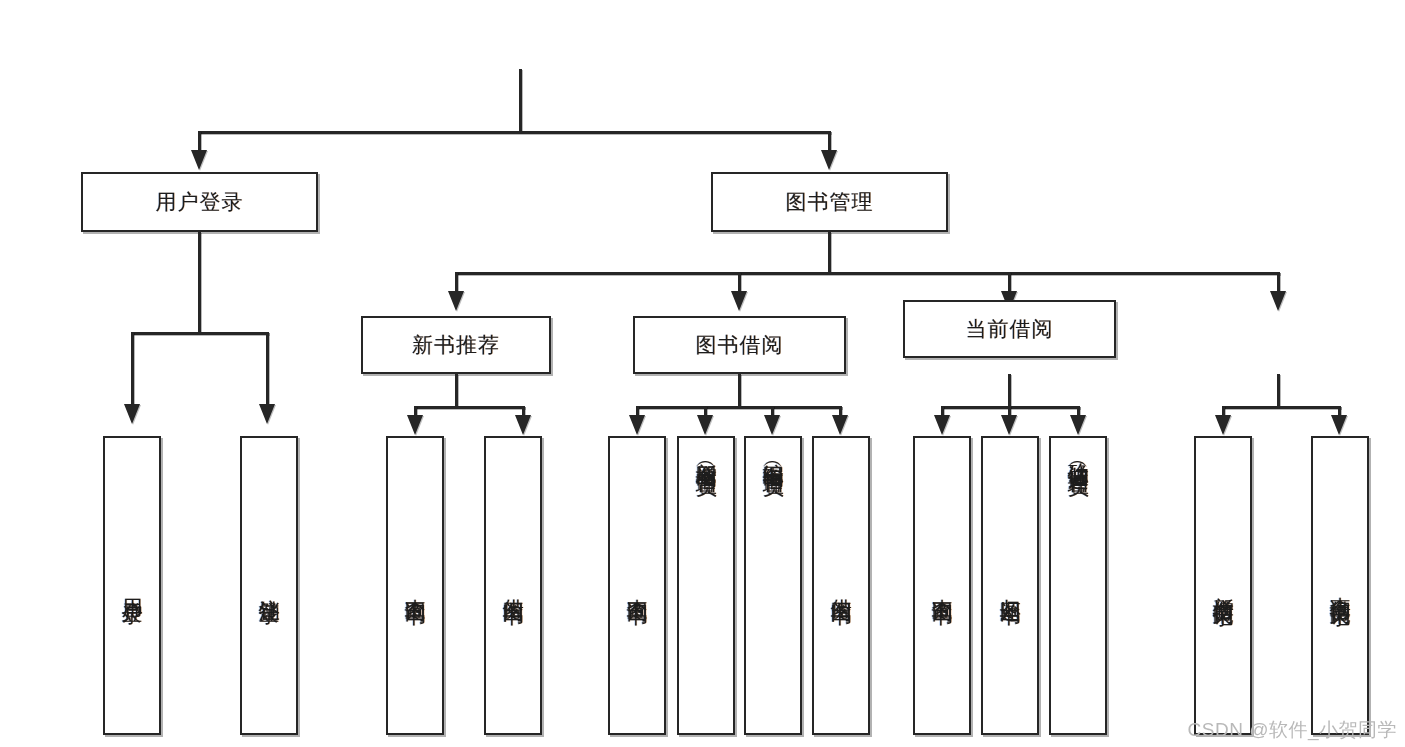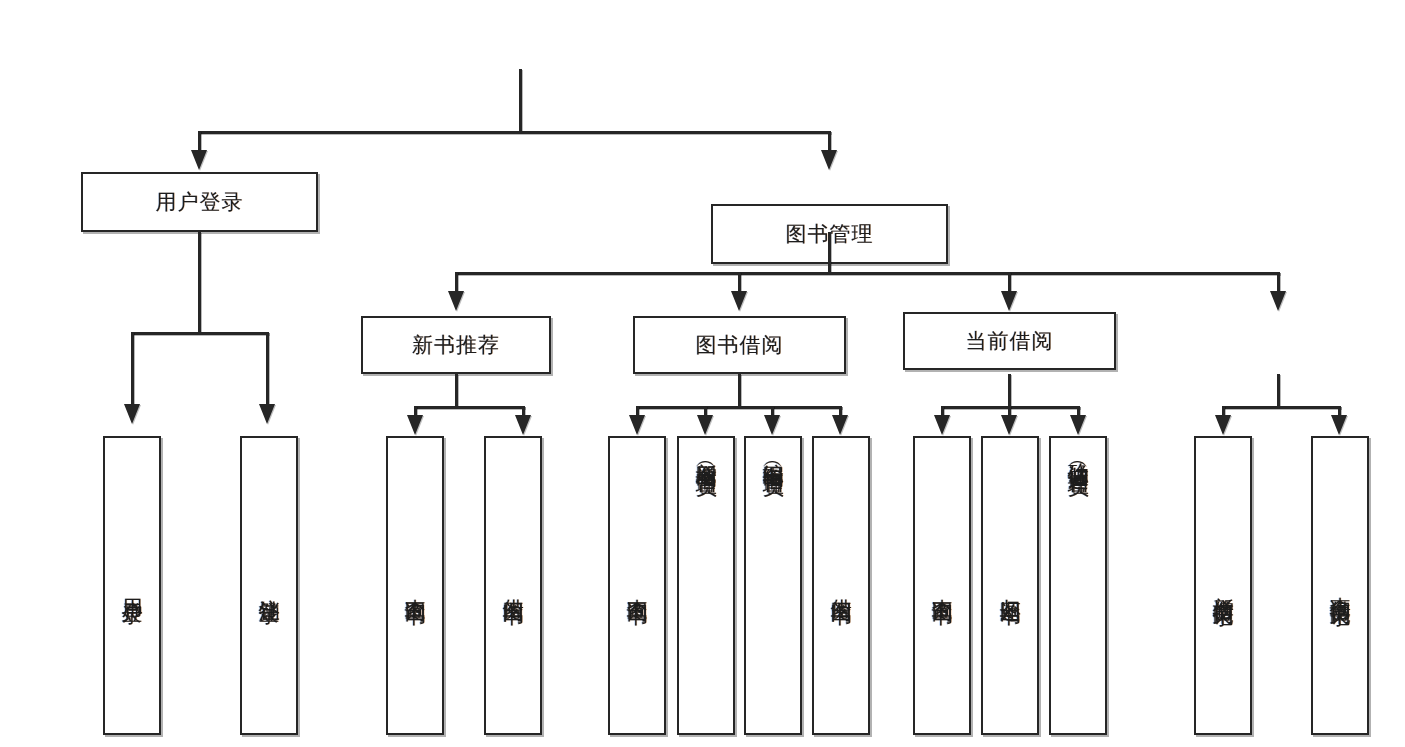--- a/index.html
+++ b/index.html
@@ -90,21 +90,21 @@
   <div class="vline" style="left:198px;top:131px;width:3px;height:22px;"></div>
   <div class="arrow" style="left:191px;top:150px;"></div>
 
   <div class="vline" style="left:828px;top:131px;width:3px;height:22px;"></div>
   <div class="arrow" style="left:821px;top:150px;"></div>
 
   <div class="node" style="left:81px;top:172px;width:237px;height:60px;">
     <span class="label">用户登录</span>
   </div>
 
-  <div class="node" style="left:711px;top:172px;width:237px;height:60px;margin-top:32px;">
+  <div class="node" style="left:711px;top:172px;width:237px;height:60px;">
     <span class="label">图书管理</span>
   </div>
 
   <div class="vline" style="left:198px;top:232px;width:3px;height:102px;"></div>
   <div class="hline" style="left:131px;top:332px;width:138px;height:3px;"></div>
   <div class="vline" style="left:131px;top:332px;width:3px;height:75px;"></div>
   <div class="arrow" style="left:124px;top:404px;"></div>
   <div class="vline" style="left:266px;top:332px;width:3px;height:75px;"></div>
   <div class="arrow" style="left:259px;top:404px;"></div>
 
@@ -124,21 +124,21 @@
   <div class="arrow" style="left:1270px;top:291px;"></div>
 
   <div class="node" style="left:361px;top:316px;width:190px;height:58px;">
     <span class="label">新书推荐</span>
   </div>
 
   <div class="node" style="left:633px;top:316px;width:213px;height:58px;align-items:center;">
     <span class="label">图书借阅</span>
   </div>
 
-  <div class="node" style="left:903px;top:312px;width:213px;height:58px;">
+  <div class="node" style="left:903px;top:300px;width:213px;height:58px;">
     <span class="label">当前借阅</span>
   </div>
 
 
   <div class="vline" style="left:455px;top:374px;width:3px;height:34px;"></div>
   <div class="hline" style="left:414px;top:406px;width:111px;height:3px;"></div>
   <div class="vline" style="left:414px;top:406px;width:3px;height:12px;"></div>
   <div class="arrow" style="left:407px;top:415px;"></div>
   <div class="vline" style="left:522px;top:406px;width:3px;height:12px;"></div>
   <div class="arrow" style="left:515px;top:415px;"></div>
@@ -207,14 +207,15 @@
     <span class="label">确认归还（管理员）</span>
   </div>
 
   <div class="node vert midpad" style="left:1194px;top:436px;width:58px;height:299px;">
     <span class="label">新增借阅记录</span>
   </div>
   <div class="node vert midpad" style="left:1311px;top:436px;width:58px;height:299px;">
     <span class="label">查询借阅记录</span>
   </div>
 
+  <div id="watermark">CSDN @软件_小贺同学</div>
 
 </div>
 
 </body></html>

